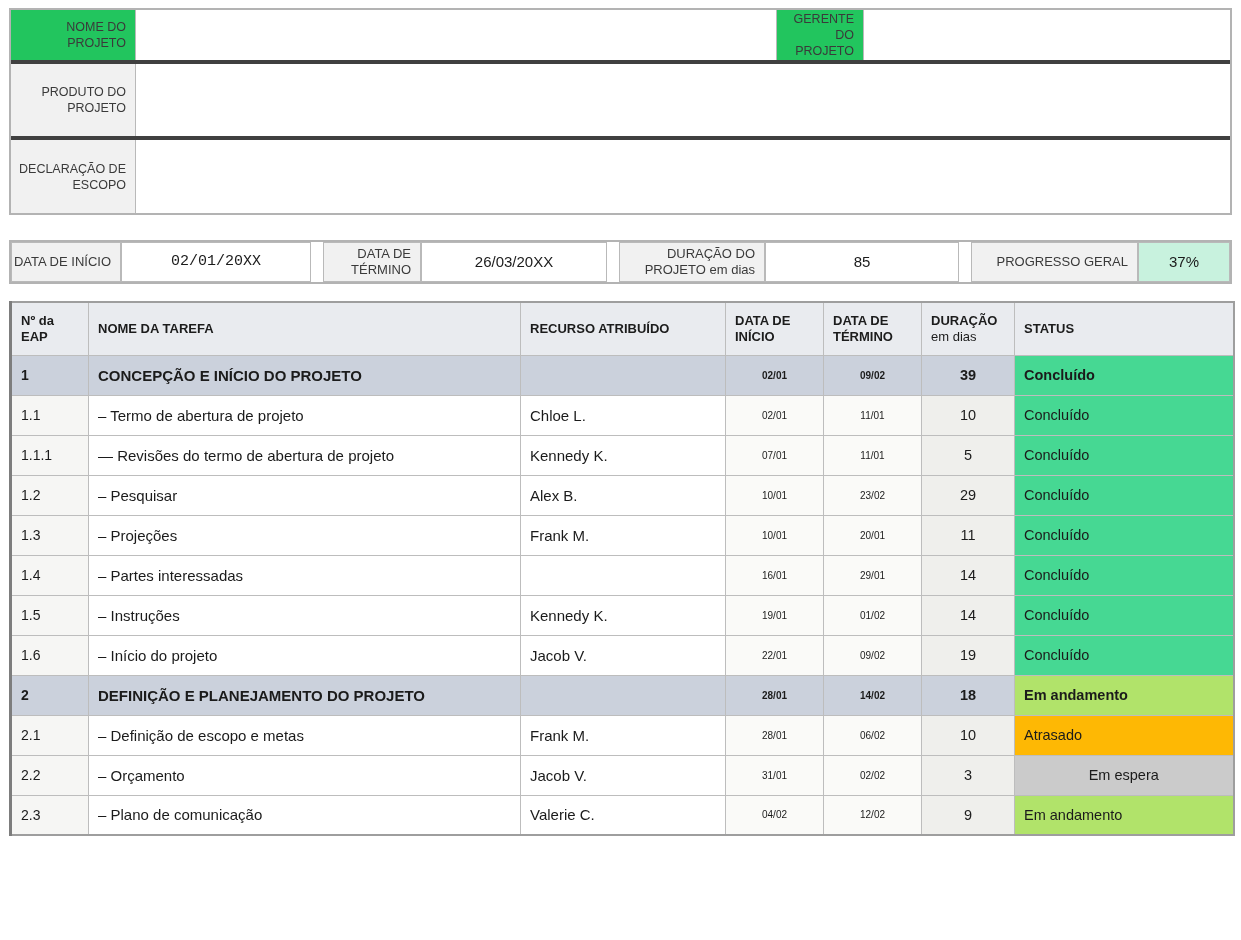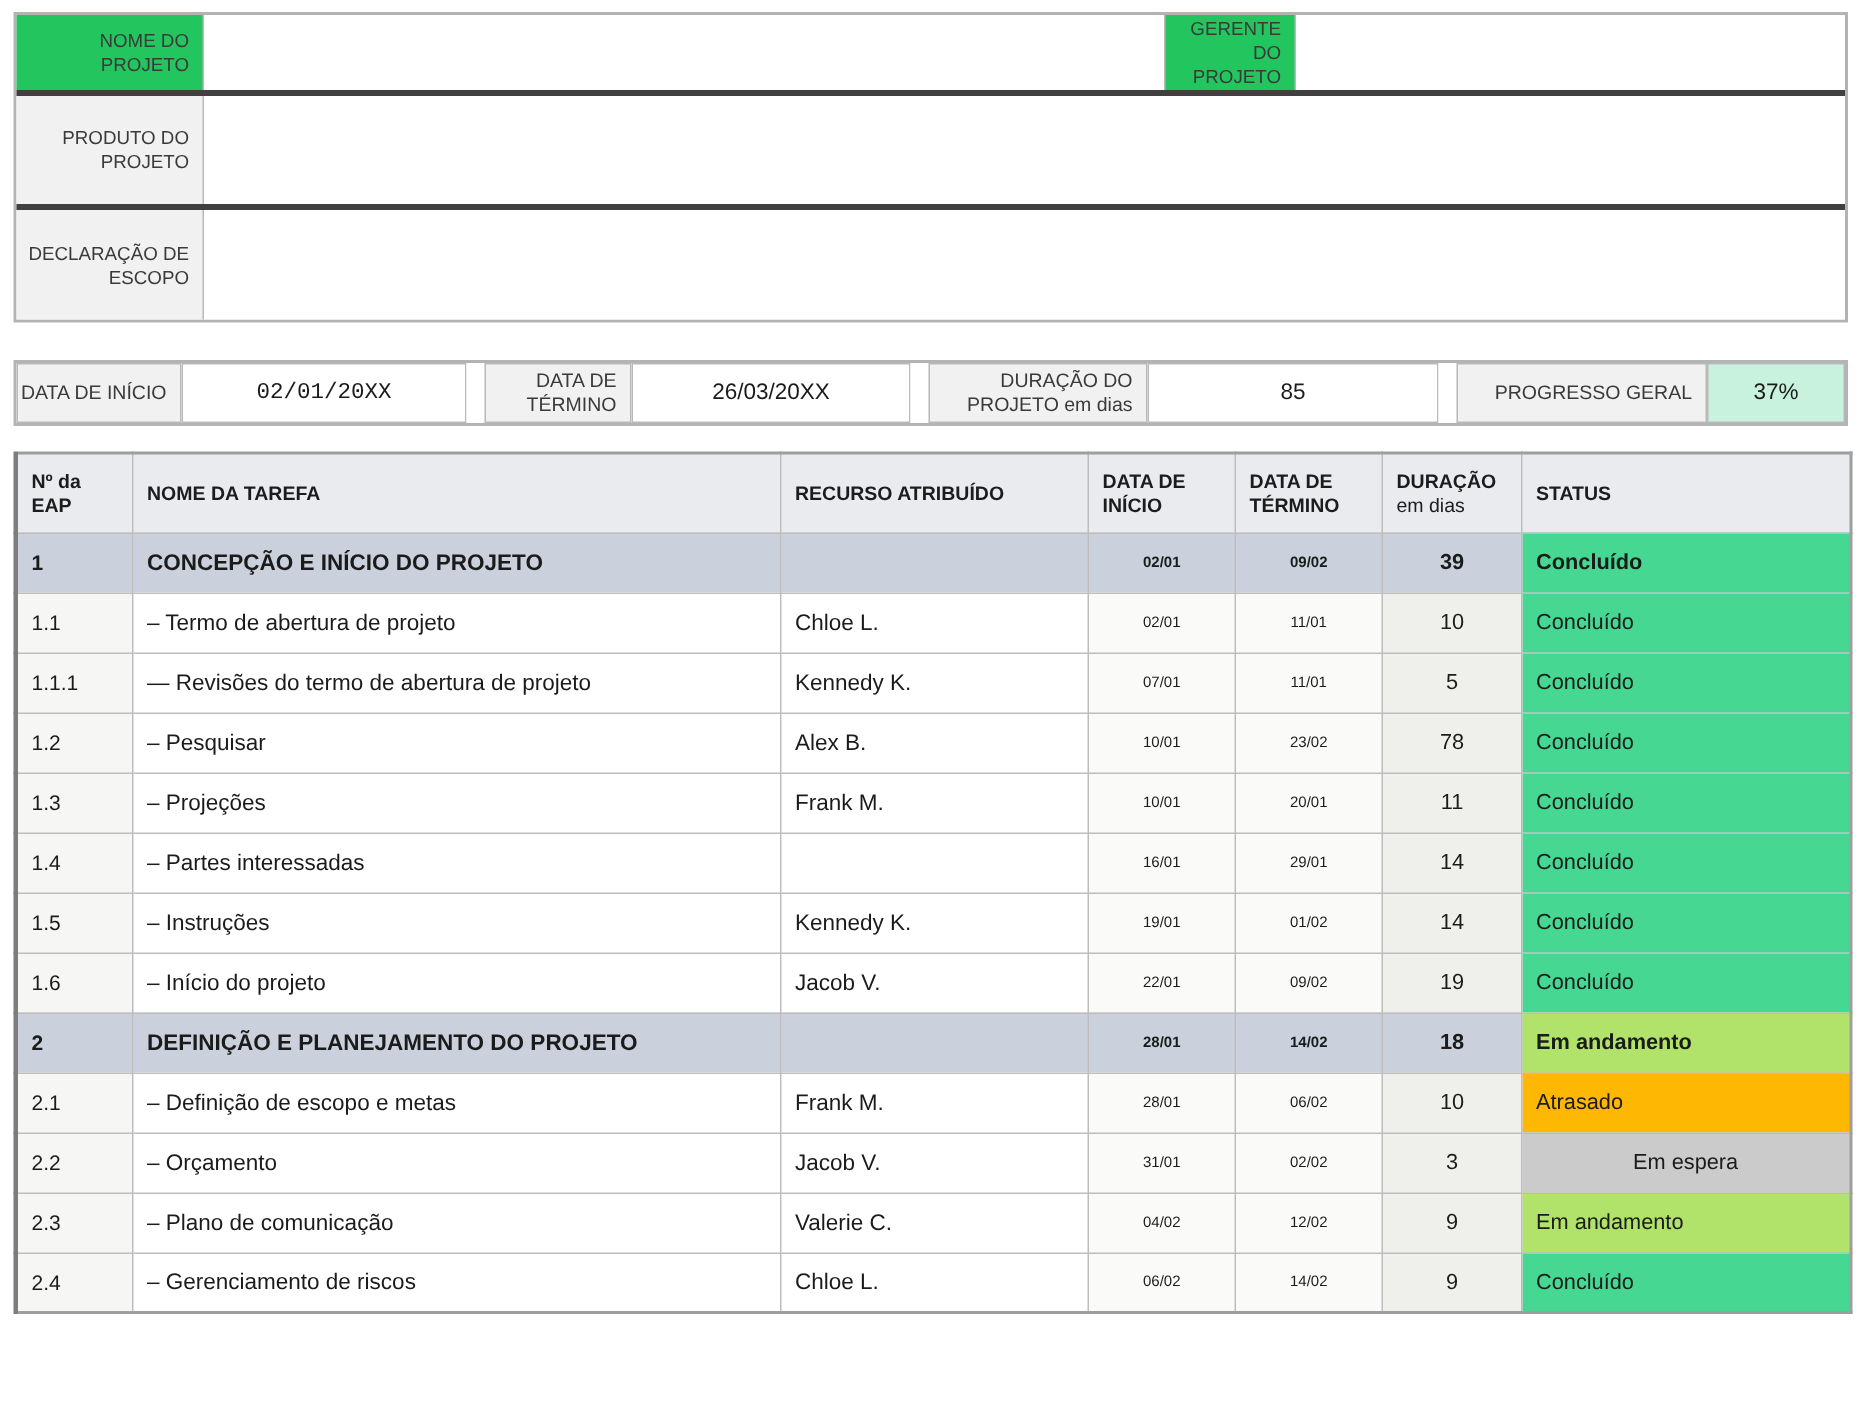--- a/index.html
+++ b/index.html
@@ -178,21 +178,21 @@
     <td class="c-date">11/01</td>
     <td class="c-dur">5</td>
     <td class="c-status status-done">Concluído</td>
   </tr>
           <tr class="task-row">
     <td class="c-wbs">1.2</td>
     <td class="c-task">– Pesquisar</td>
     <td class="c-res">Alex B.</td>
     <td class="c-date">10/01</td>
     <td class="c-date">23/02</td>
-    <td class="c-dur">78</td>
+    <td class="c-dur">29</td>
     <td class="c-status status-done">Concluído</td>
   </tr>
           <tr class="task-row">
     <td class="c-wbs">1.3</td>
     <td class="c-task">– Projeções</td>
     <td class="c-res">Frank M.</td>
     <td class="c-date">10/01</td>
     <td class="c-date">20/01</td>
     <td class="c-dur">11</td>
     <td class="c-status status-done">Concluído</td>
@@ -253,26 +253,17 @@
   </tr>
           <tr class="task-row">
     <td class="c-wbs">2.3</td>
     <td class="c-task">– Plano de comunicação</td>
     <td class="c-res">Valerie C.</td>
     <td class="c-date">04/02</td>
     <td class="c-date">12/02</td>
     <td class="c-dur">9</td>
     <td class="c-status status-in-progress">Em andamento</td>
   </tr>
-          <tr class="task-row">
-    <td class="c-wbs">2.4</td>
-    <td class="c-task">– Gerenciamento de riscos</td>
-    <td class="c-res">Chloe L.</td>
-    <td class="c-date">06/02</td>
-    <td class="c-date">14/02</td>
-    <td class="c-dur">9</td>
-    <td class="c-status status-done">Concluído</td>
-  </tr>
         </tbody>
     </table>
   </div>
 
 </div>
 
 </body></html>

